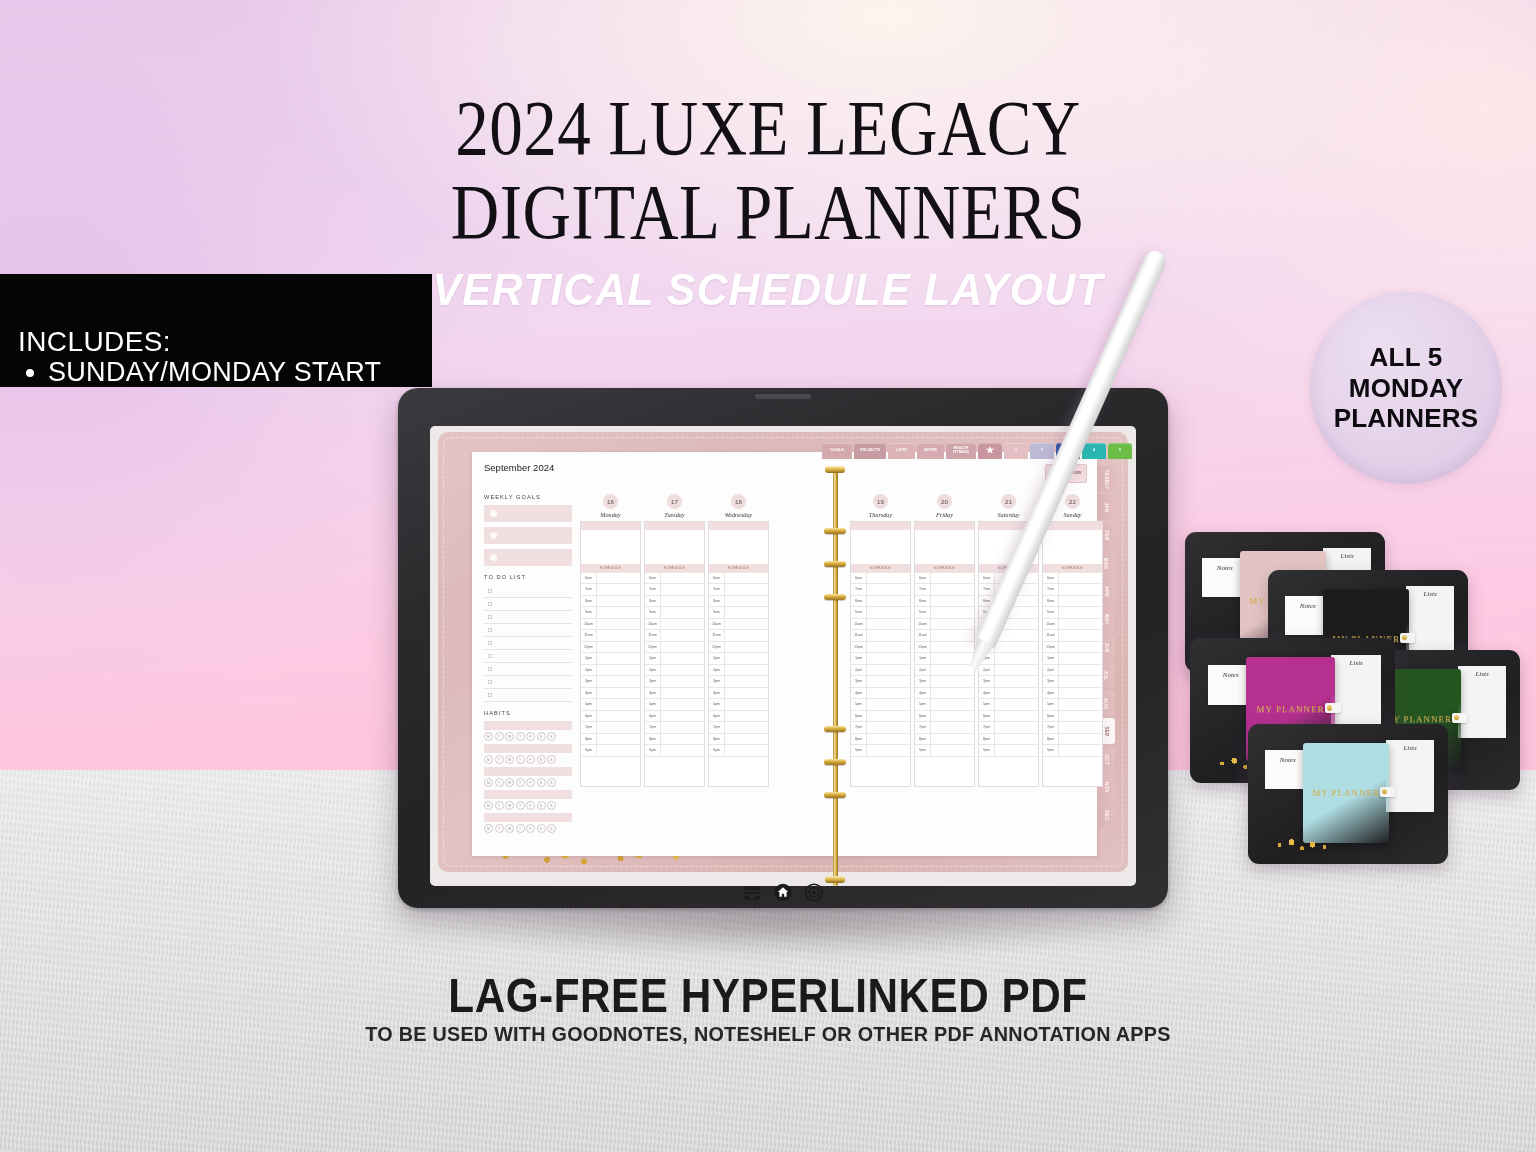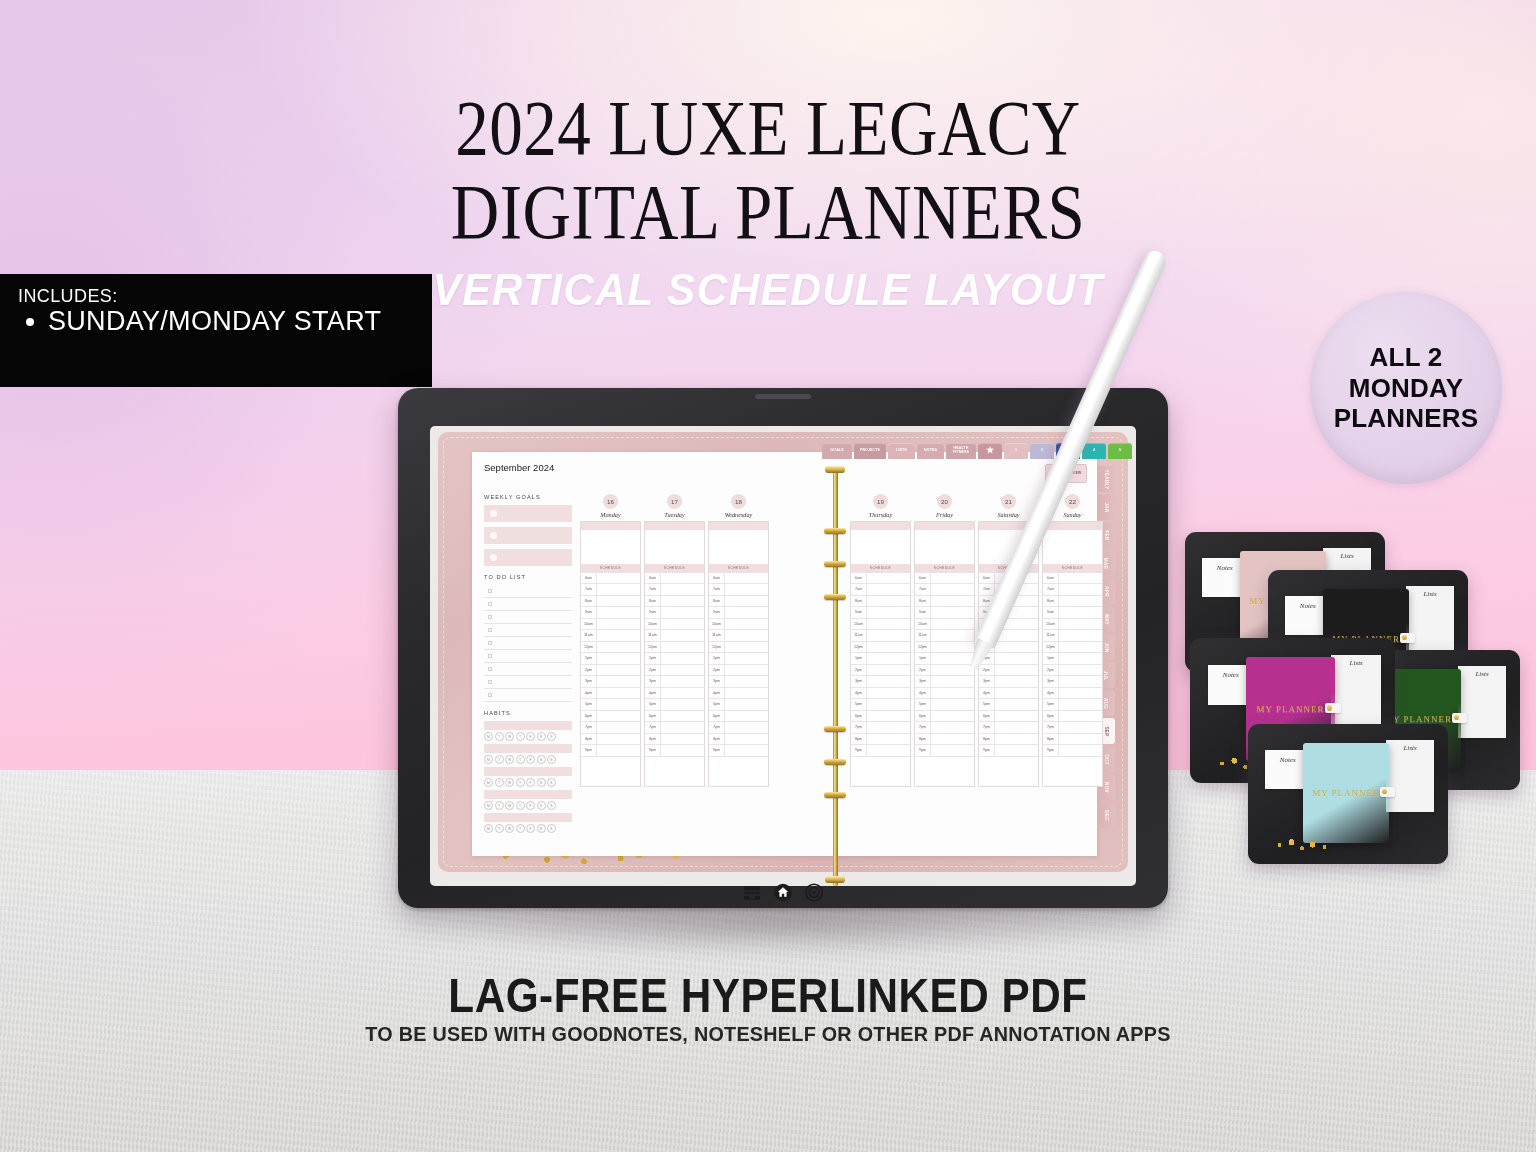--- a/index.html
+++ b/index.html
@@ -54,21 +54,21 @@
     letter-spacing:1.2px; transform:scaleX(.95);
     text-shadow:0 1px 2px rgba(120,90,120,.18);
   }
 
   
   .includes-box{
     position:absolute; left:0; top:274px; width:432px; height:113px;
     background:#050505; color:#ffffff;
     padding:12px 0 0 18px;
   }
-  .inc-title{ font-size:18px; letter-spacing:.4px; line-height:1.12; }
+  .inc-title{ font-size:28px; letter-spacing:.4px; line-height:1.12;margin-top:40px; }
   .inc-li{ font-size:27px; letter-spacing:.3px; line-height:1.18; padding-left:30px; position:relative; }
   .inc-li .dot{
     position:absolute; left:8px; top:12px; width:8px; height:8px;
     border-radius:50%; background:#fff;
   }
 
   
   .badge{
     position:absolute; left:1310px; top:292px; width:192px; height:192px;
     border-radius:50%;
@@ -321,21 +321,21 @@
 
 <div class="includes-box">
   <div class="inc-title">INCLUDES:</div>
   <div class="inc-li">
     <span class="dot"></span>
     <span>SUNDAY/MONDAY START</span>
   </div>
 </div>
 
 <div class="badge">
-  <div>ALL 2</div>
+  <div>ALL 5</div>
   <div>MONDAY</div>
   <div>PLANNERS</div>
 </div>
 
 <div class="tablet">
   <div class="screen">
     <div class="leather">
       <div class="confetti"></div>
     </div>
 

